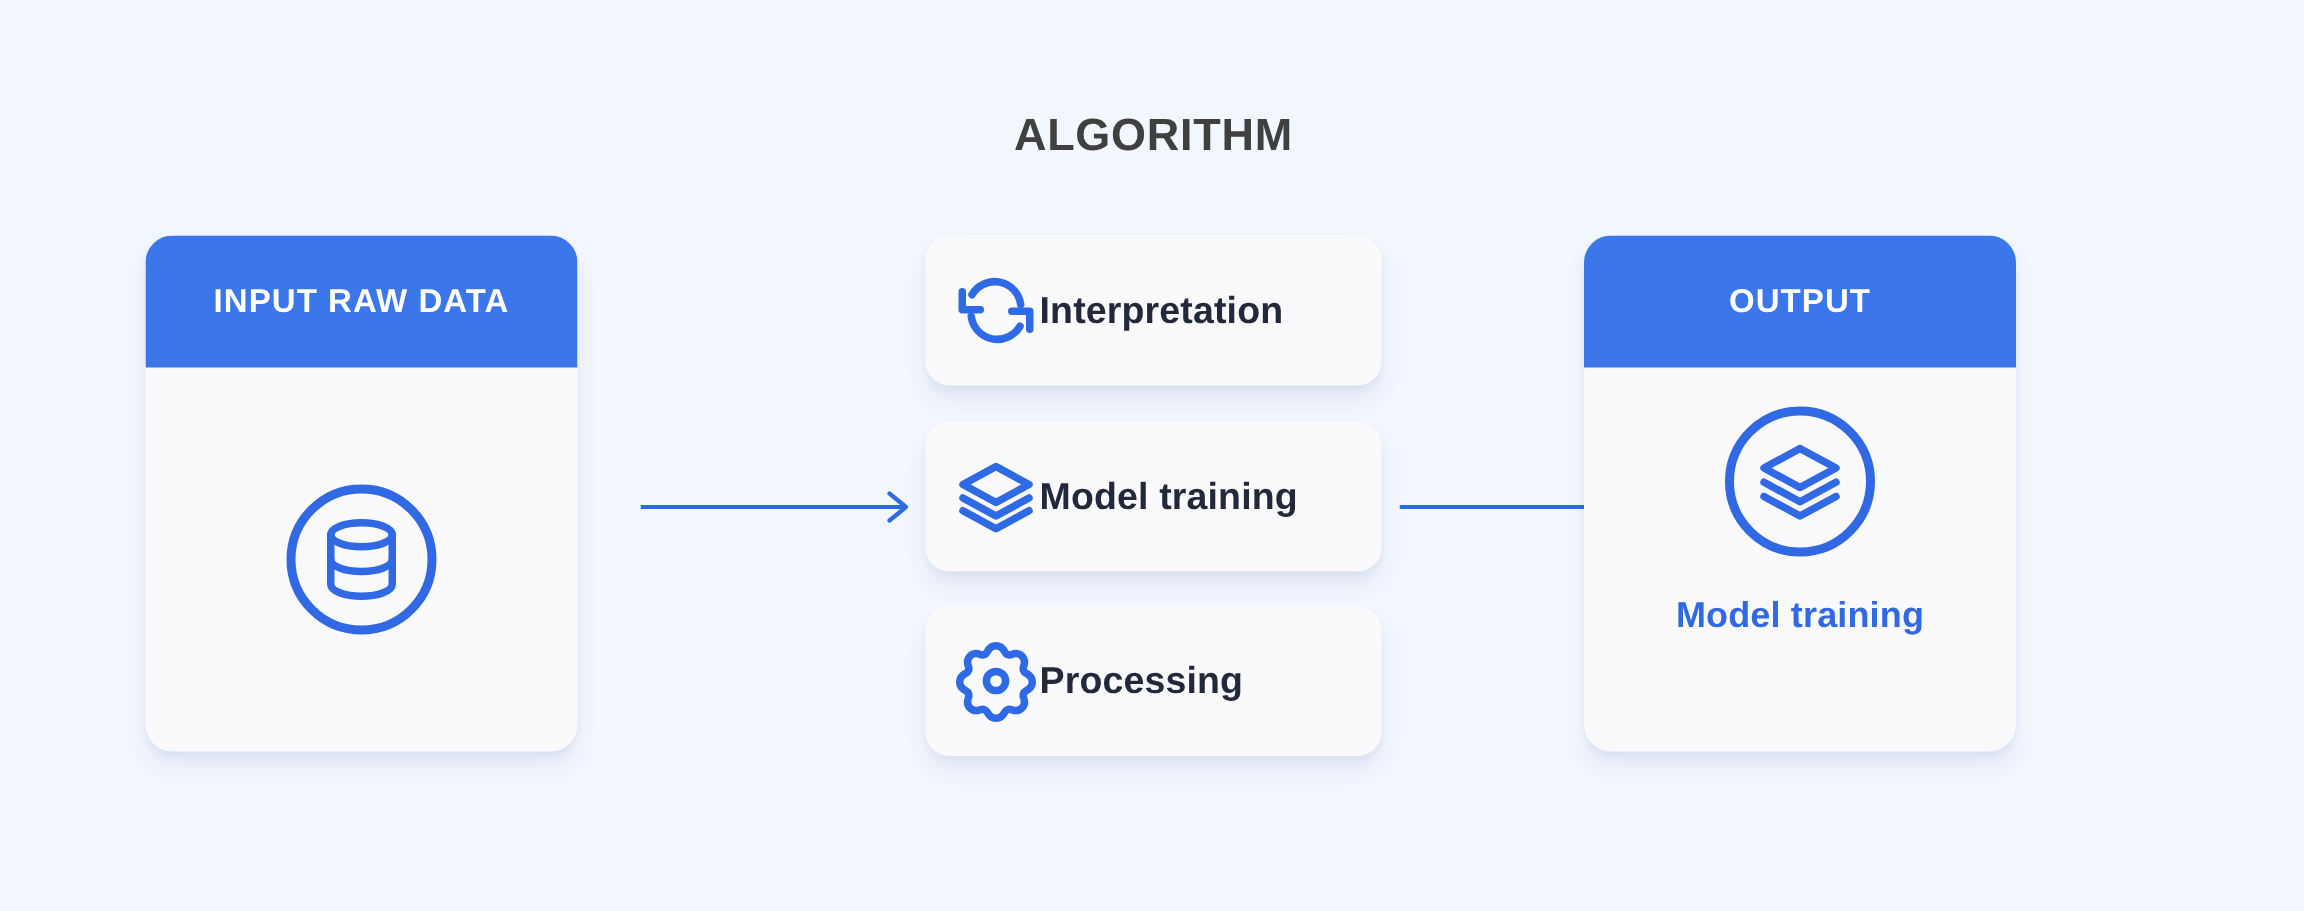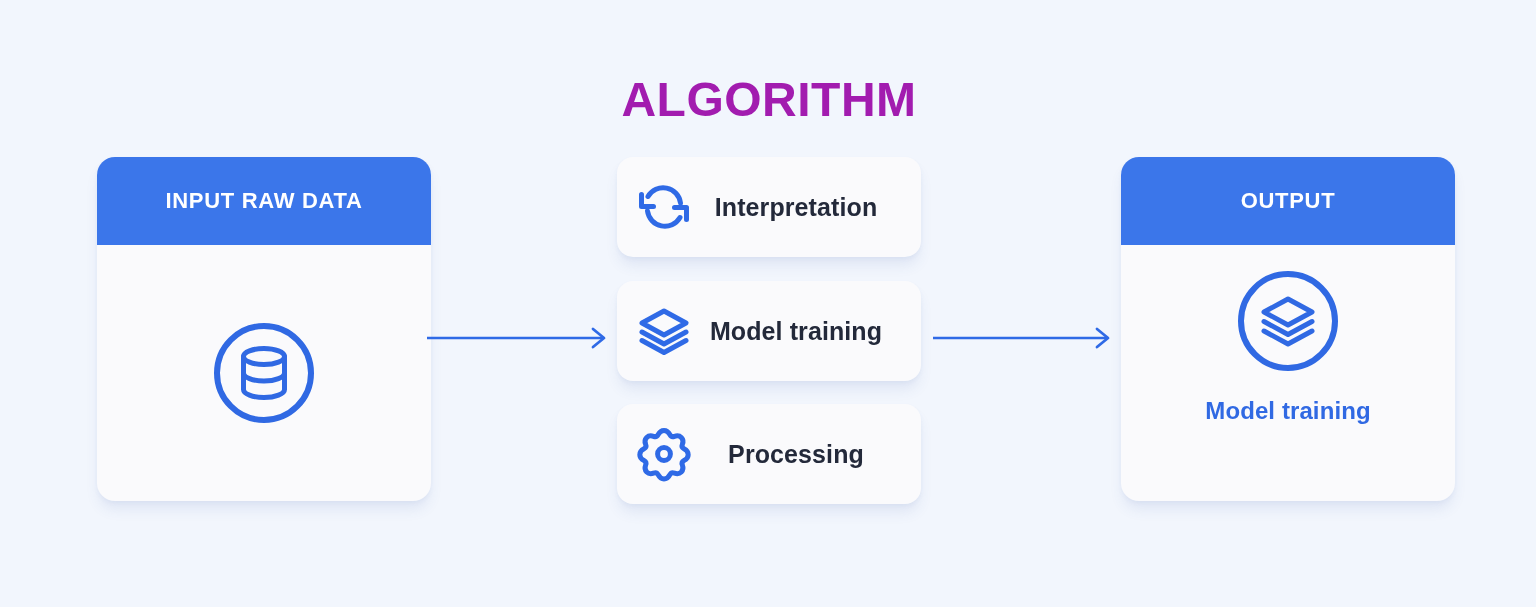--- a/index.html
+++ b/index.html
@@ -21,41 +21,41 @@
     height: 607px;
   }
 
   
   .algo-title {
     position: absolute;
     left: 617px;
     top: 74px;
     width: 304px;
     text-align: center;
-    font-size: 48px;
+    font-size: 30px;
     font-weight: 700;
     letter-spacing: 0.5px;
-    color: #a21caf;
+    color: #404040;
     line-height: 1.1;
   }
 
   
   .big-card {
     position: absolute;
     top: 157px;
-    width: 334px;
+    width: 288px;
     height: 344px;
     background: #fafafc;
     border-radius: 18px;
     box-shadow: 0 10px 14px -2px rgba(60, 90, 170, 0.10),
                 0 2px 4px rgba(60, 90, 170, 0.05);
     overflow: hidden;
   }
   #card-input { left: 97px; }
-  #card-output { left: 1121px; }
+  #card-output { left: 1056px; }
 
   .big-card-header {
     height: 88px;
     background: #3b76ea;
     display: flex;
     align-items: center;
     justify-content: center;
     color: #ffffff;
     font-size: 22px;
     font-weight: 700;
@@ -107,21 +107,21 @@
   #step-processing     { top: 404px; }
 
   .step-icon {
     width: 58px;
     height: 58px;
     flex: 0 0 58px;
     display: block;
   }
   .step-label {
     flex: 1 1 auto;
-    text-align: center;
+    text-align: left;
     font-size: 25px;
     font-weight: 700;
     color: #23293a;
     letter-spacing: 0.1px;
     white-space: nowrap;
   }
 
   
   .arrow {
     position: absolute;

